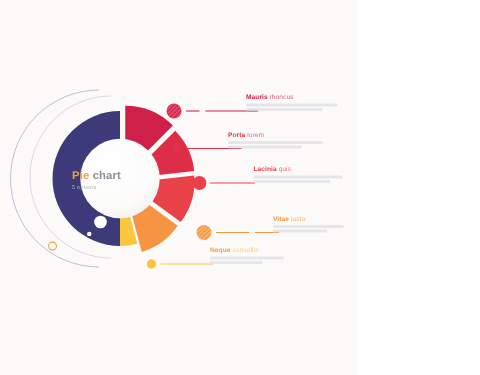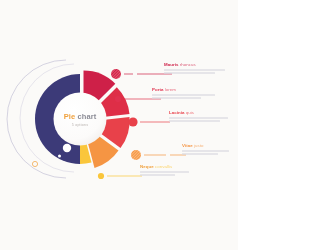--- a/index.html
+++ b/index.html
@@ -13,21 +13,20 @@
     position:relative;
     width:238px;height:250px;
     background:#FBFAF8;
   }
   #chart-svg{position:absolute;left:0;top:0;width:238px;height:250px;}
 
   .center-label{
     position:absolute;
     left:48px;top:112px;
     width:64px;
-    text-align:center;
     pointer-events:none;
   }
   .center-title{
     font-size:7.5px;
     font-weight:bold;
     letter-spacing:.1px;
     white-space:nowrap;
   }
   .center-title .w1{color:#F0A03C;}
   .center-title .w2{color:#8C8C96;font-weight:bold;}

